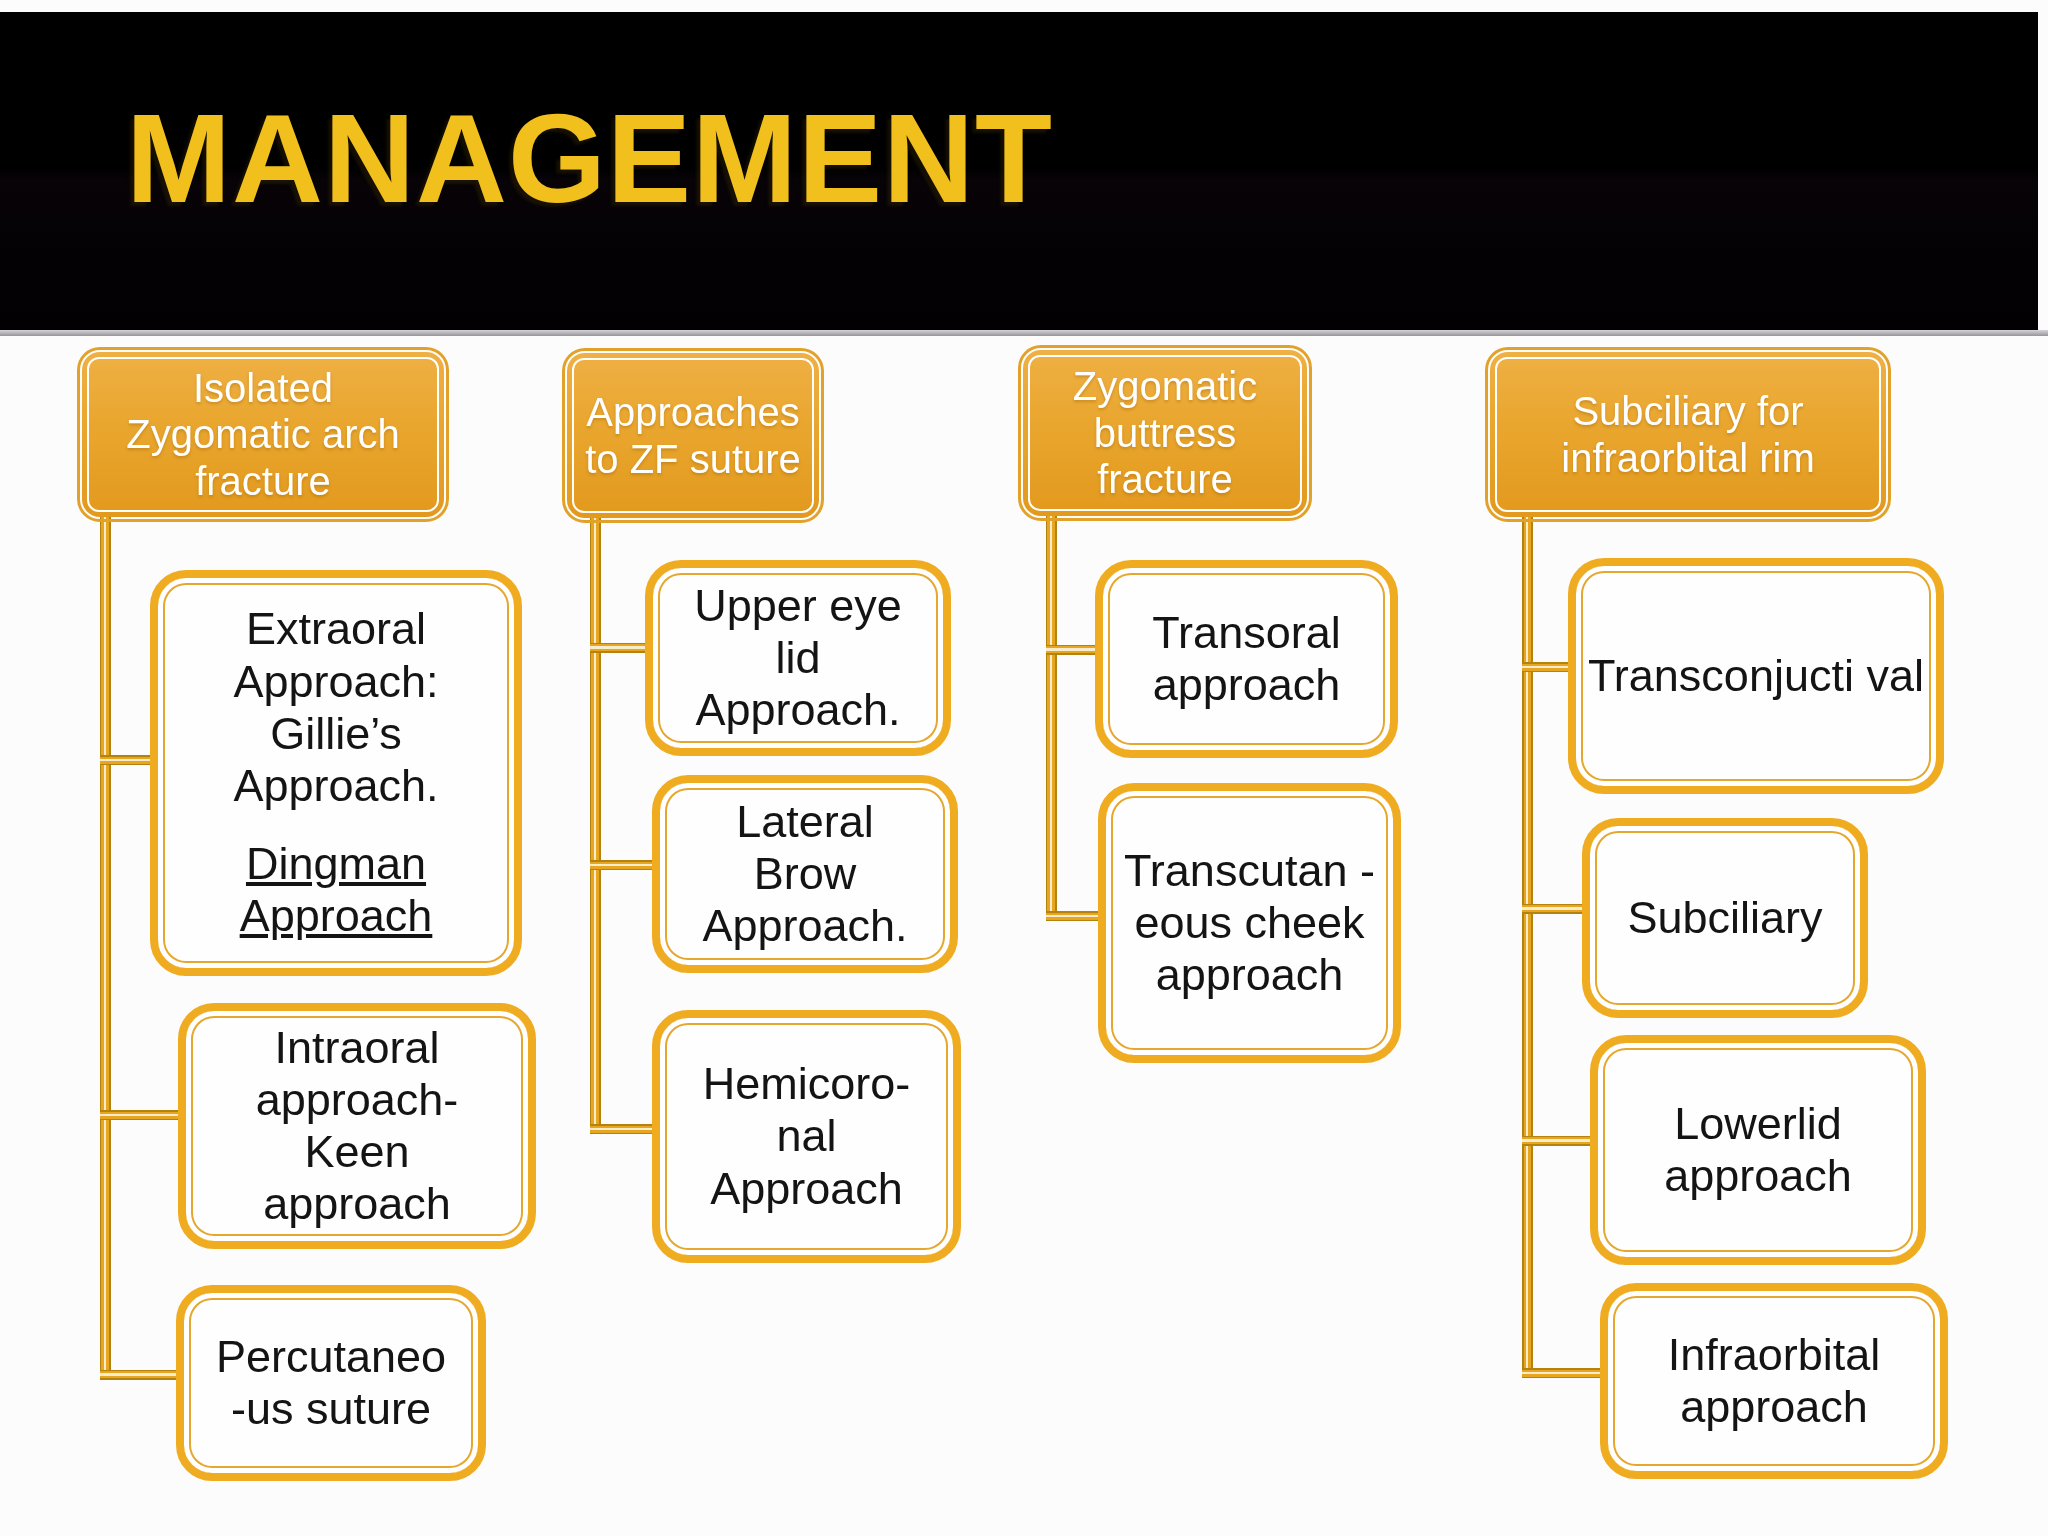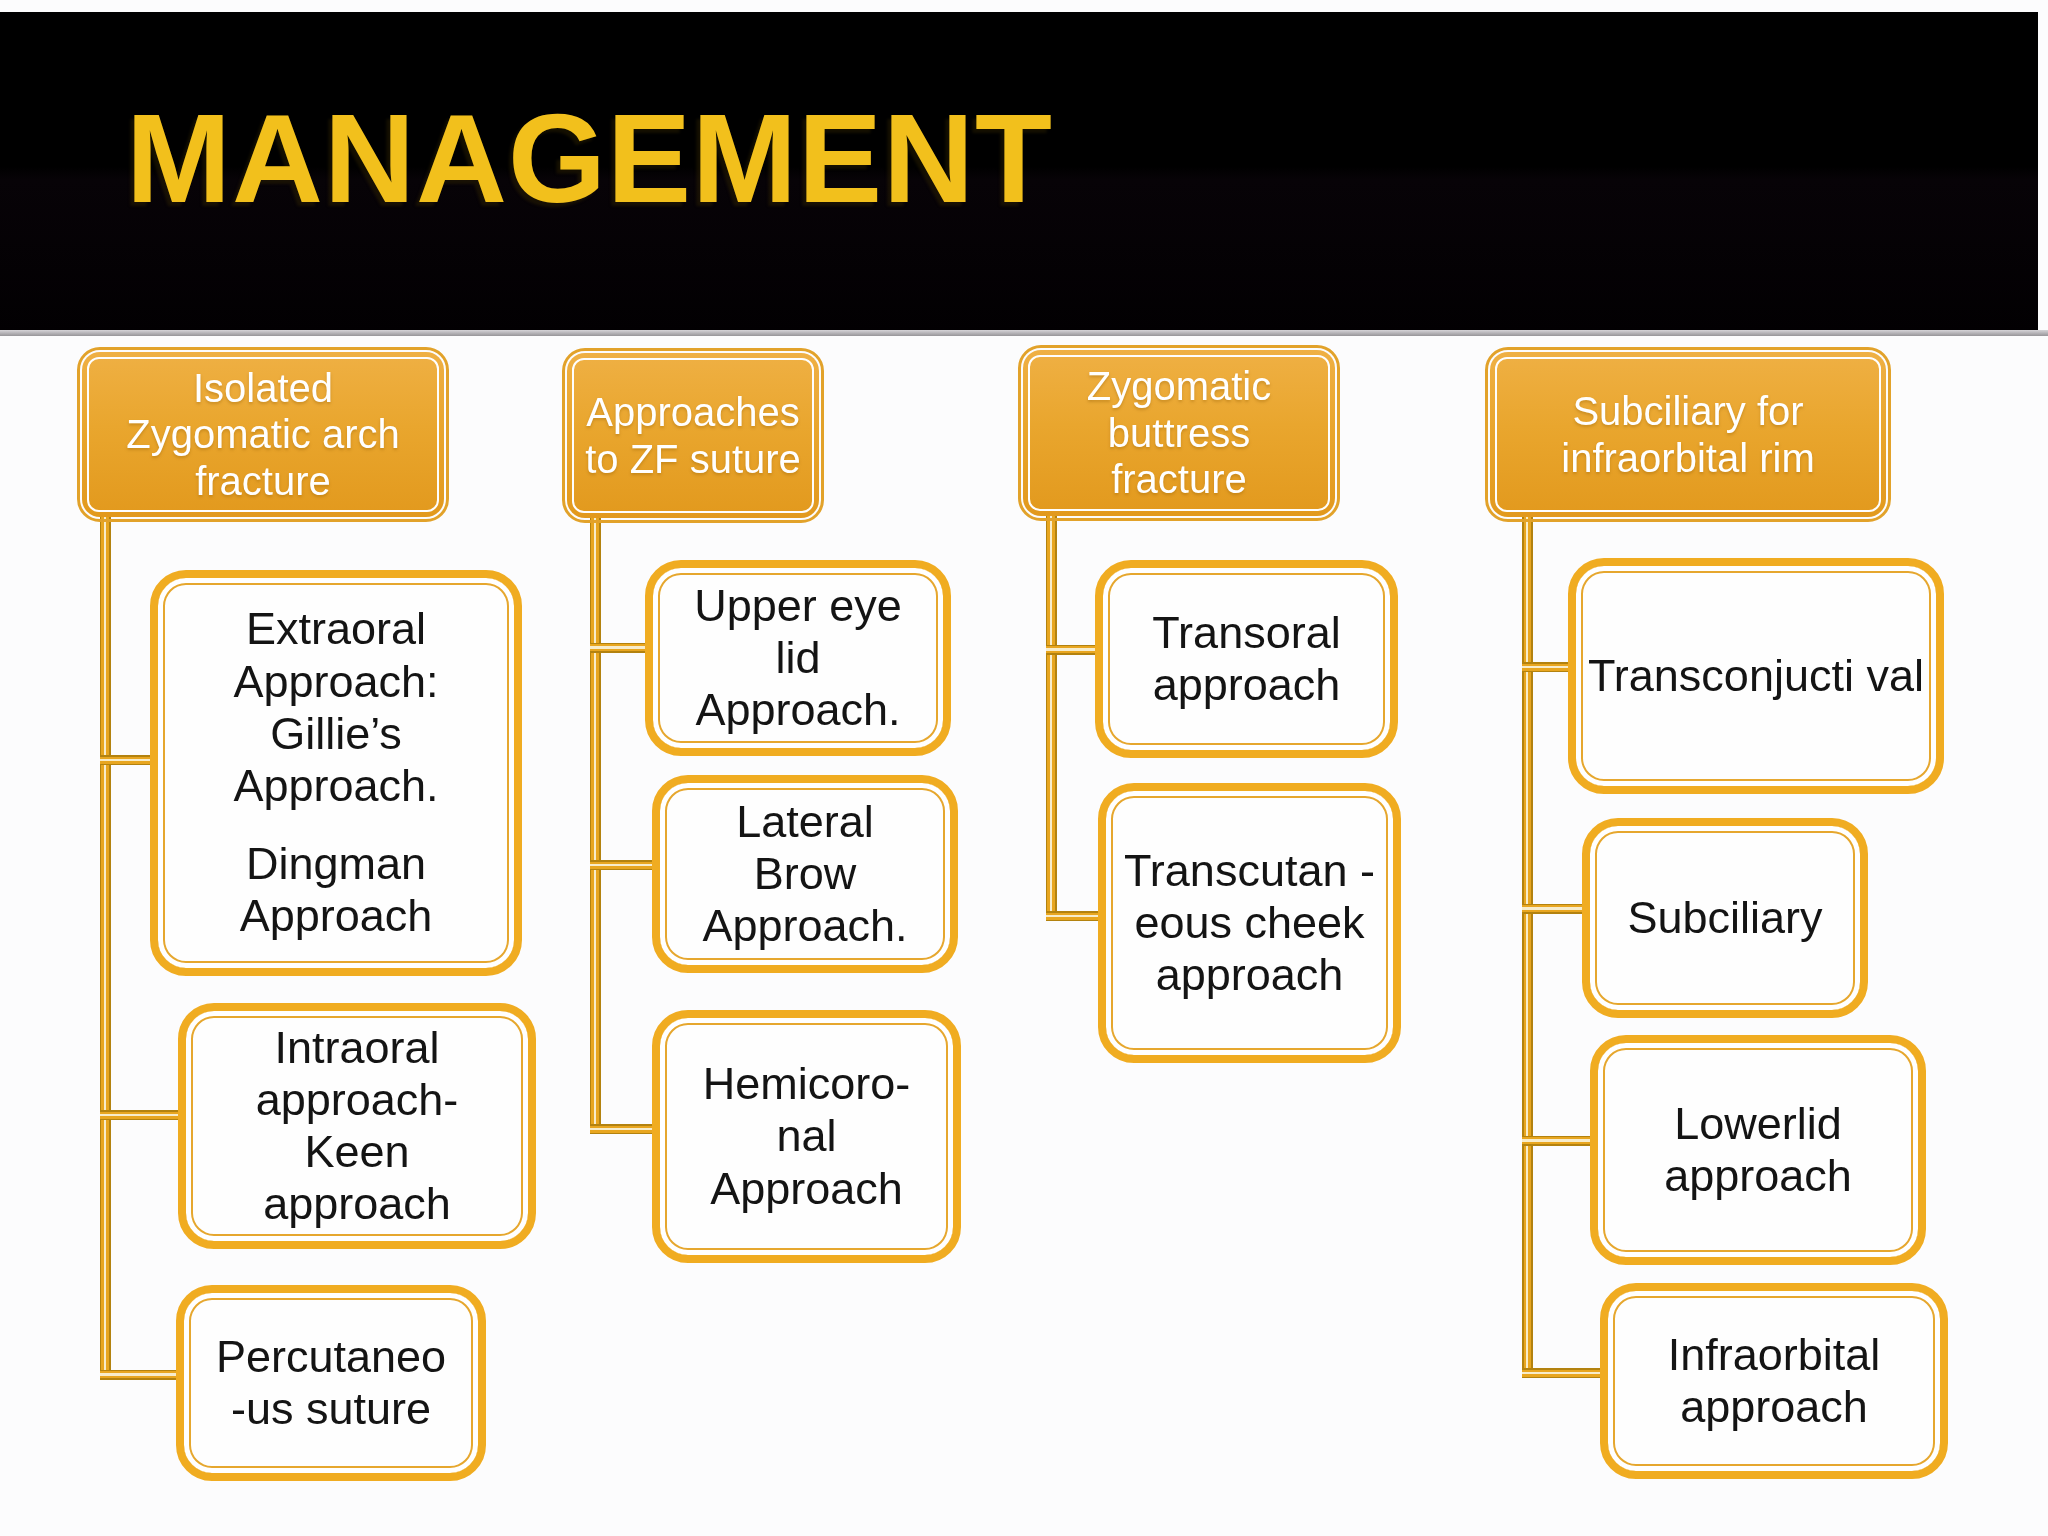--- a/index.html
+++ b/index.html
@@ -25,21 +25,21 @@
   .hdr::after{content:"";position:absolute;inset:5px;border:2px solid #fefefe;border-radius:12px;pointer-events:none;}
   .hlabel{position:relative;z-index:3;color:#fff;font-size:40px;line-height:1.16;padding:0 14px;
           text-shadow:0 2px 3px rgba(140,90,0,.35);}
   
   .child{position:absolute;z-index:2;background:#fefefe;border:8px solid #f0ac21;border-radius:36px;
          box-shadow:inset 0 0 0 5px #fff,inset 0 0 0 7px #e6a72e;
          display:flex;align-items:center;justify-content:center;text-align:center;}
   .text{width:100%;padding:0 24px;color:#141414;font-size:45px;line-height:1.16;}
   .para{margin:0;}
   .para:empty{display:none;}
-  .para + .para{margin-top:26px;}
+  .para + .para{margin-top:26px;text-decoration:underline;}
 </style>
 </head>
 <body>
 
 <div class="slide">
 
   <div class="titlebar">
     <div class="title">MANAGEMENT</div>
   </div>
   <div class="sep"></div>
@@ -98,21 +98,21 @@
       <div class="text">
           <div class="para">Lateral Brow Approach.</div>
         </div>
     </div>
     <div class="child" style="left:652px;top:1010px;width:293px;height:237px">
       <div class="text">
           <div class="para">Hemicoro- nal Approach</div>
         </div>
     </div>
 
-    <div class="hdr" style="left:1023px;top:350px;width:312px;height:166px">
+    <div class="hdr" style="left:1023px;top:350px;width:284px;height:166px">
       <div class="hlabel">Zygomatic buttress fracture</div>
     </div>
     <div class="child" style="left:1095px;top:560px;width:287px;height:182px">
       <div class="text">
           <div class="para">Transoral approach</div>
         </div>
     </div>
     <div class="child" style="left:1098px;top:783px;width:287px;height:264px">
       <div class="text" style="padding:0 10px">
           <div class="para">Transcutan -eous cheek approach</div>

